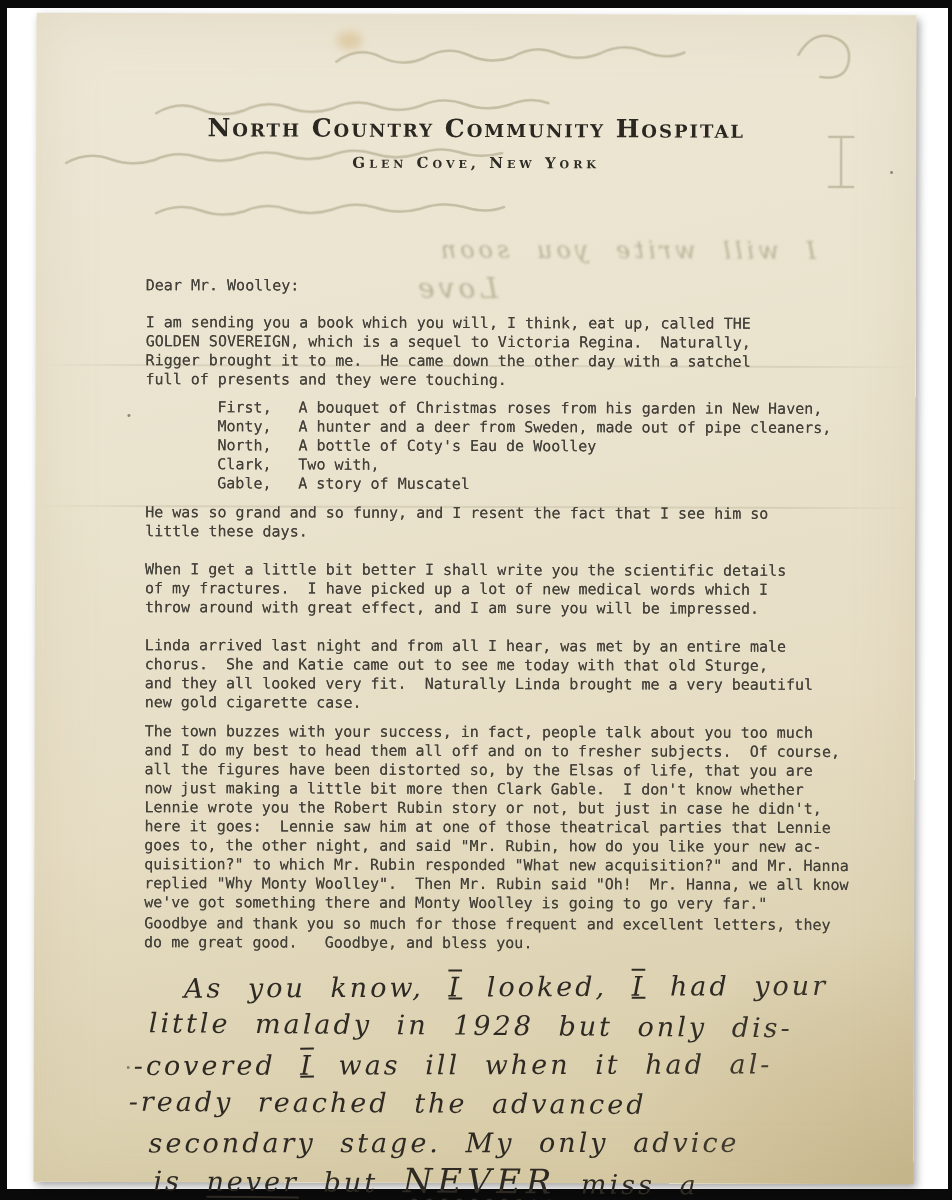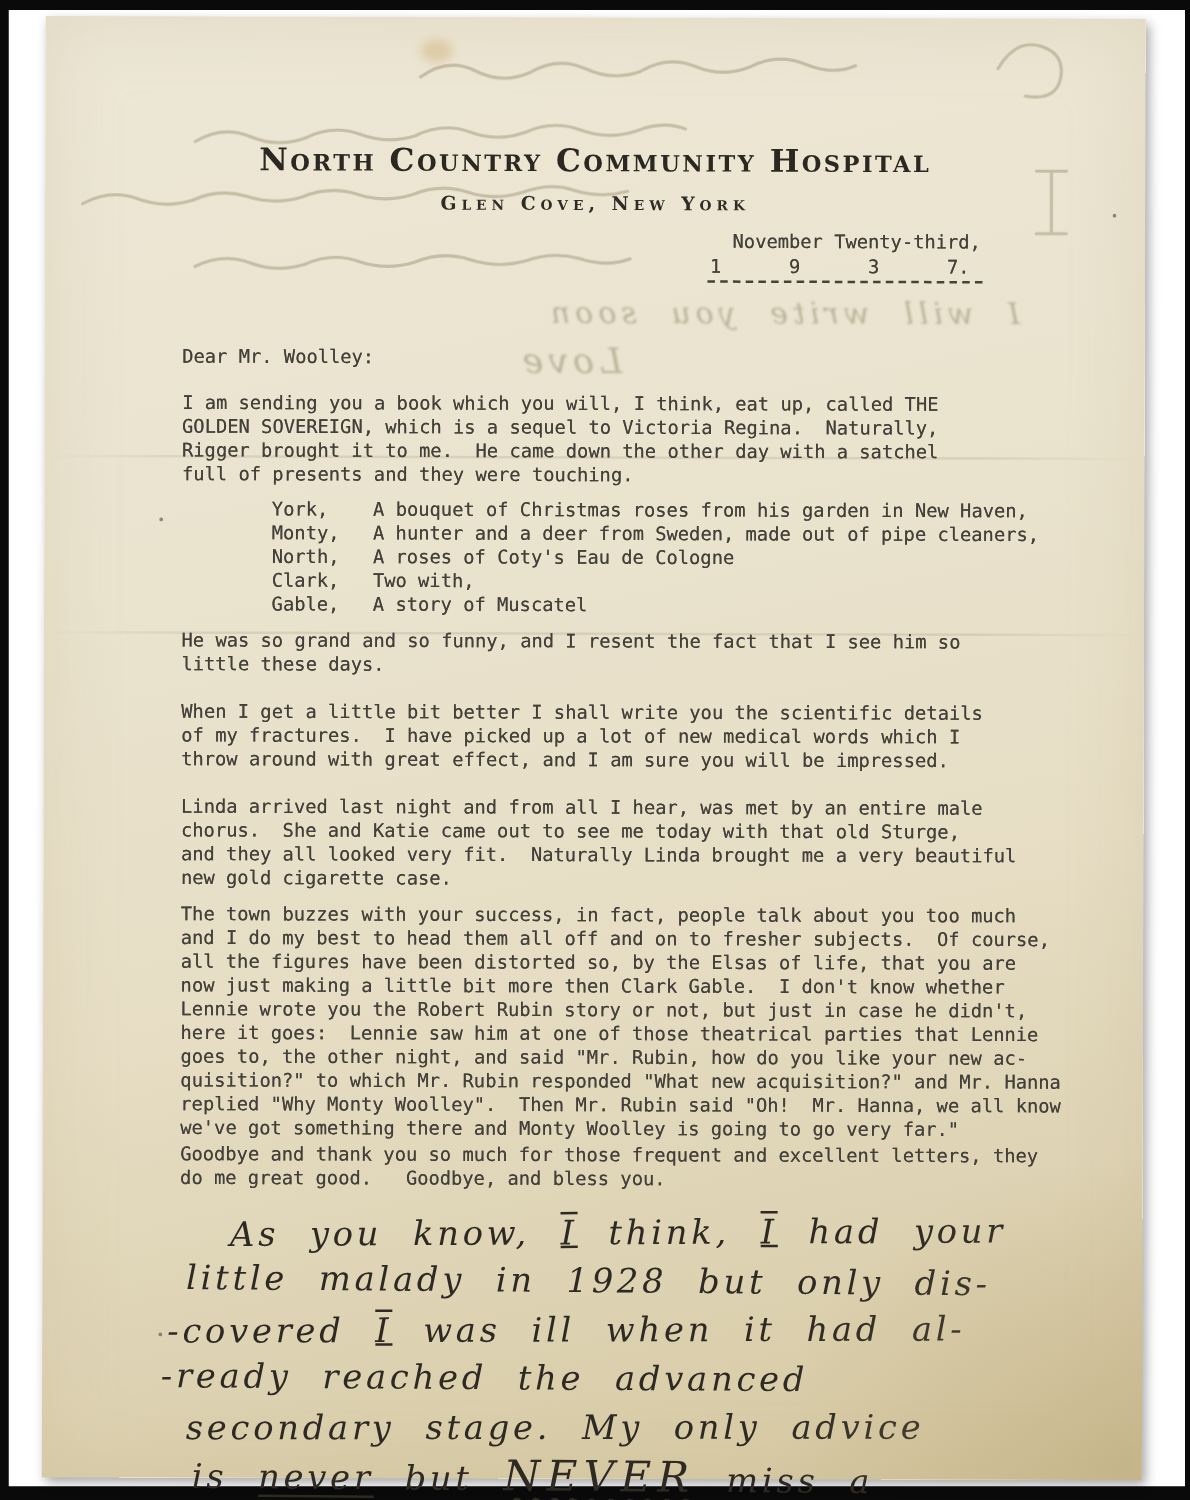--- a/index.html
+++ b/index.html
@@ -86,38 +86,34 @@
       <div class="stain"></div>
       <div class="speck" style="left:854px;top:156px;"></div>
       <div class="speck" style="left:92px;top:401px;"></div>
       <div class="speck" style="left:93px;top:1053px;"></div>
       <div class="crease crease-1"></div>
       <div class="crease crease-2"></div>
 
       <div class="lh-name">North Country Community Hospital</div>
       <div class="lh-loc">Glen Cove, New York</div>
 
-      <div class="date-block">
-        <div class="typed">November Twenty-third,</div>
-        <div class="typed date-year">1      9      3      7.</div>
-      </div>
 
       <p class="typed p-abs p-sal">Dear Mr. Woolley:</p>
       <p class="typed p-abs p-1">I am sending you a book which you will, I think, eat up, called THE
 GOLDEN SOVEREIGN, which is a sequel to Victoria Regina.  Naturally,
 Rigger brought it to me.  He came down the other day with a satchel
 full of presents and they were touching.</p>
 
       <div class="gift-list">
 
-          <div class="gift-row"><span class="gift-ordinal">York,</span><span>A bouquet of Christmas roses from his garden in New Haven,</span></div>
+          <div class="gift-row"><span class="gift-ordinal">First,</span><span>A bouquet of Christmas roses from his garden in New Haven,</span></div>
 
           <div class="gift-row"><span class="gift-ordinal">Monty,</span><span>A hunter and a deer from Sweden, made out of pipe cleaners,</span></div>
 
-          <div class="gift-row"><span class="gift-ordinal">North,</span><span>A roses of Coty's Eau de Cologne</span></div>
+          <div class="gift-row"><span class="gift-ordinal">North,</span><span>A bottle of Coty's Eau de Woolley</span></div>
 
           <div class="gift-row"><span class="gift-ordinal">Clark,</span><span>Two with,</span></div>
 
           <div class="gift-row"><span class="gift-ordinal">Gable,</span><span>A story of Muscatel</span></div>
         </div>
 
       <p class="typed p-abs p-2">He was so grand and so funny, and I resent the fact that I see him so
 little these days.</p>
       <p class="typed p-abs p-3">When I get a little bit better I shall write you the scientific details
 of my fractures.  I have picked up a lot of new medical words which I
@@ -133,21 +129,21 @@
 Lennie wrote you the Robert Rubin story or not, but just in case he didn't,
 here it goes:  Lennie saw him at one of those theatrical parties that Lennie
 goes to, the other night, and said "Mr. Rubin, how do you like your new ac-
 quisition?" to which Mr. Rubin responded "What new acquisition?" and Mr. Hanna
 replied "Why Monty Woolley".  Then Mr. Rubin said "Oh!  Mr. Hanna, we all know
 we've got something there and Monty Woolley is going to go very far."</p>
       <p class="typed p-abs p-6">Goodbye and thank you so much for those frequent and excellent letters, they
 do me great good.   Goodbye, and bless you.</p>
 
       <div class="handwriting" id="handwriting">
-          <div class="hw-line hw-line-1"><span>As you know, </span><span class="hw-bars">I</span><span> think, </span><span class="hw-bars">I</span><span> had your</span></div>
+          <div class="hw-line hw-line-1"><span>As you know, </span><span class="hw-bars">I</span><span> looked, </span><span class="hw-bars">I</span><span> had your</span></div>
           <div class="hw-line hw-line-2"><span>little malady in 1928 but only dis-</span></div>
           <div class="hw-line hw-line-3"><span>-covered </span><span class="hw-bars">I</span><span> was ill when it had al-</span></div>
           <div class="hw-line hw-line-4"><span>-ready reached the advanced</span></div>
           <div class="hw-line hw-line-5"><span>secondary stage.  My only advice</span></div>
           <div class="hw-line hw-line-6"><span>is </span><span class="hw-underline">never</span><span> but </span><span class="hw-wavy">NEVER</span><span> miss a</span></div>
         </div>
 
     </div>
   </div>
 </div>

